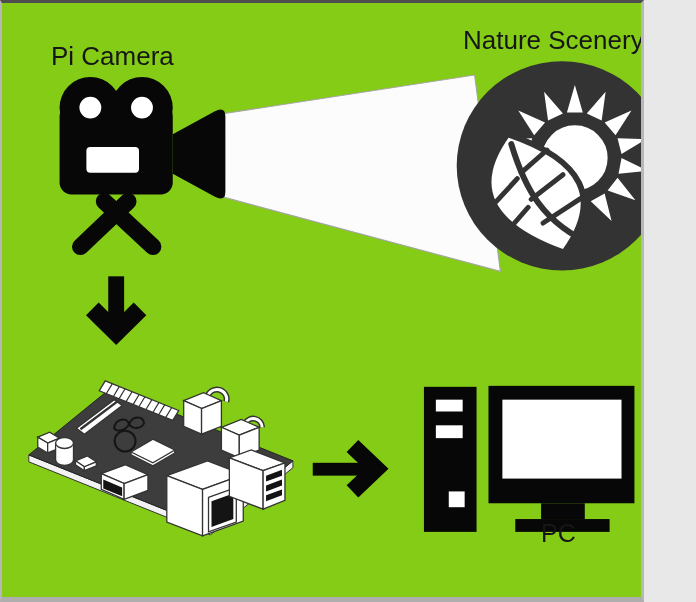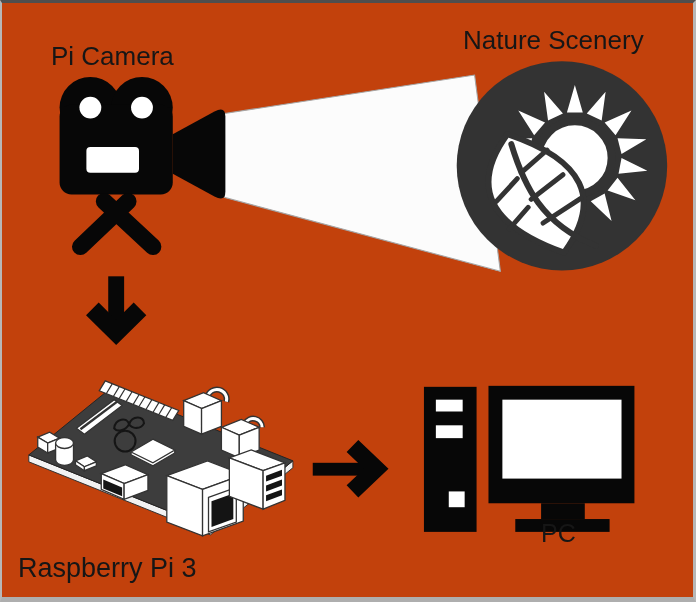--- a/index.html
+++ b/index.html
@@ -1,20 +1,20 @@
 <!DOCTYPE html>
 <html><head>
 <meta charset="utf-8">
 <style>
   html,body{margin:0;padding:0;background:#e8e8e8;}
   .frame{
     position:relative;
-    width:696px;height:602px;
+    width:644px;height:602px;
     box-sizing:border-box;
-    background:#c2410c;
+    background:#84cc16;
     border-top:3px solid #4e4e4e;
     border-left:2px solid #b7b7b7;
     border-right:3px solid #b7b7b7;
     border-bottom:5px solid #aeaeae;
     overflow:hidden;
     font-family:"Liberation Sans", sans-serif;
   }
   .diagram-svg{position:absolute;left:0;top:0;}
   .label{
     position:absolute;
@@ -165,15 +165,14 @@
       <rect class="white" x="450" y="495" width="16" height="16"></rect>
       <rect class="ink" x="490" y="388" width="147" height="119"></rect>
       <rect class="white" x="504" y="402" width="120" height="80"></rect>
       <rect class="ink" x="543" y="507" width="44" height="16"></rect>
       <rect class="ink" x="517" y="523" width="95" height="13"></rect>
     </g>
   </svg>
 
   <div class="label lbl-pi-camera">Pi Camera</div>
   <div class="label lbl-nature">Nature Scenery</div>
-  <div class="label lbl-raspi">Raspberry Pi 3</div>
   <div class="label lbl-pc">PC</div>
 </div>
 
 </body></html>

